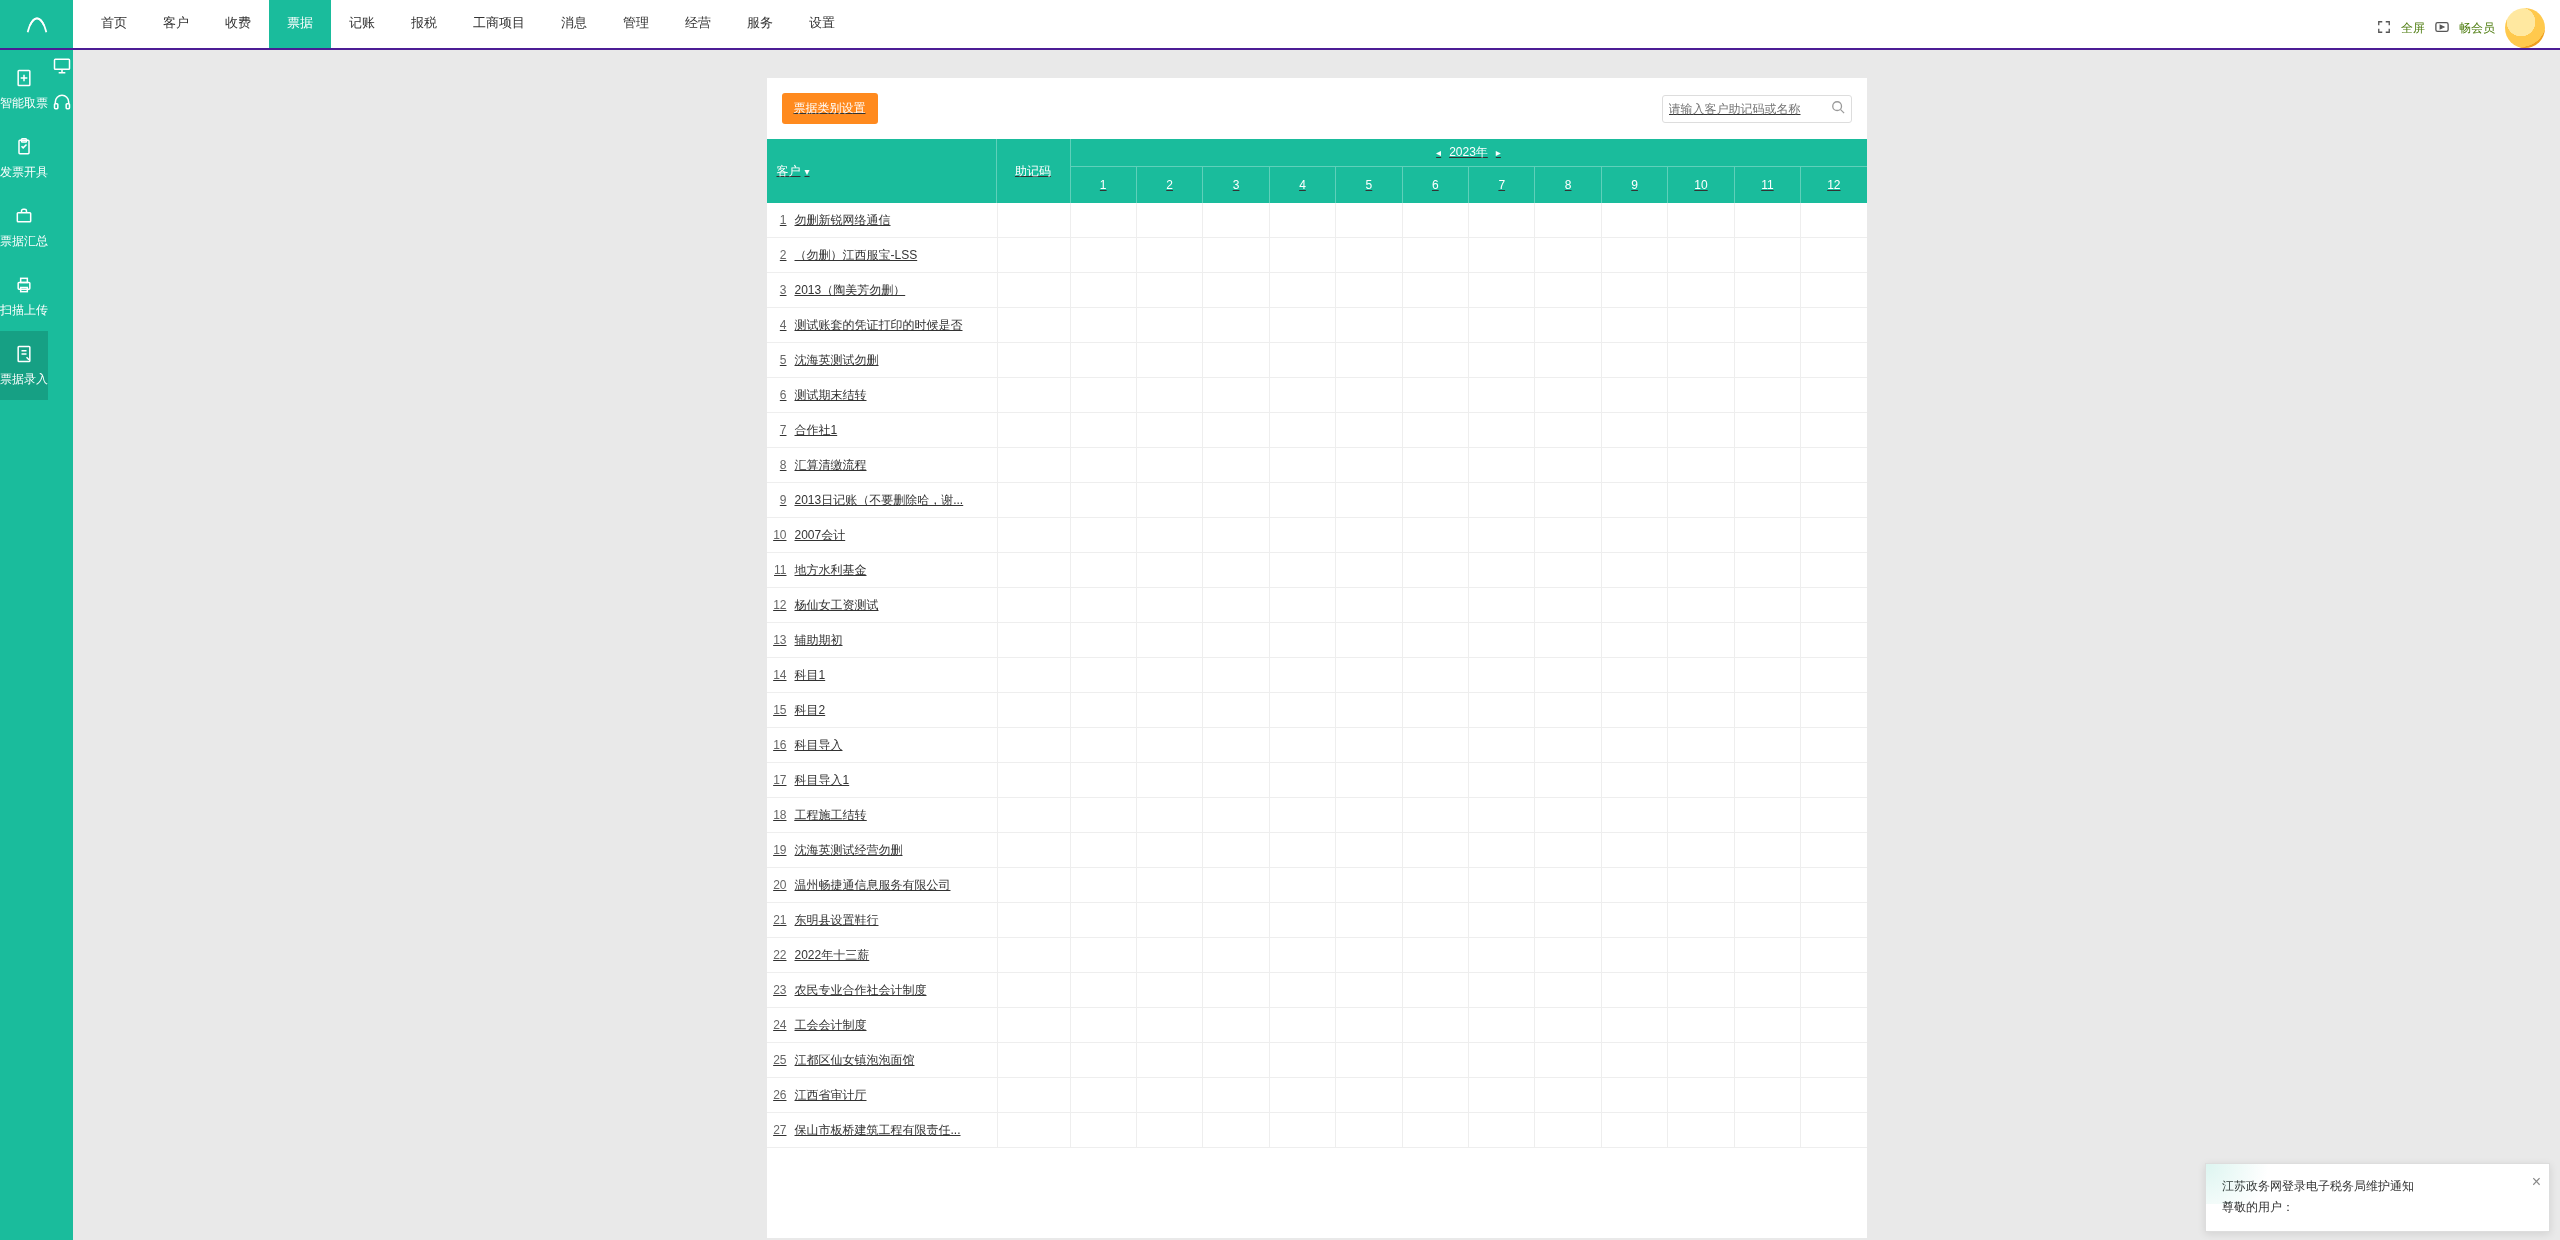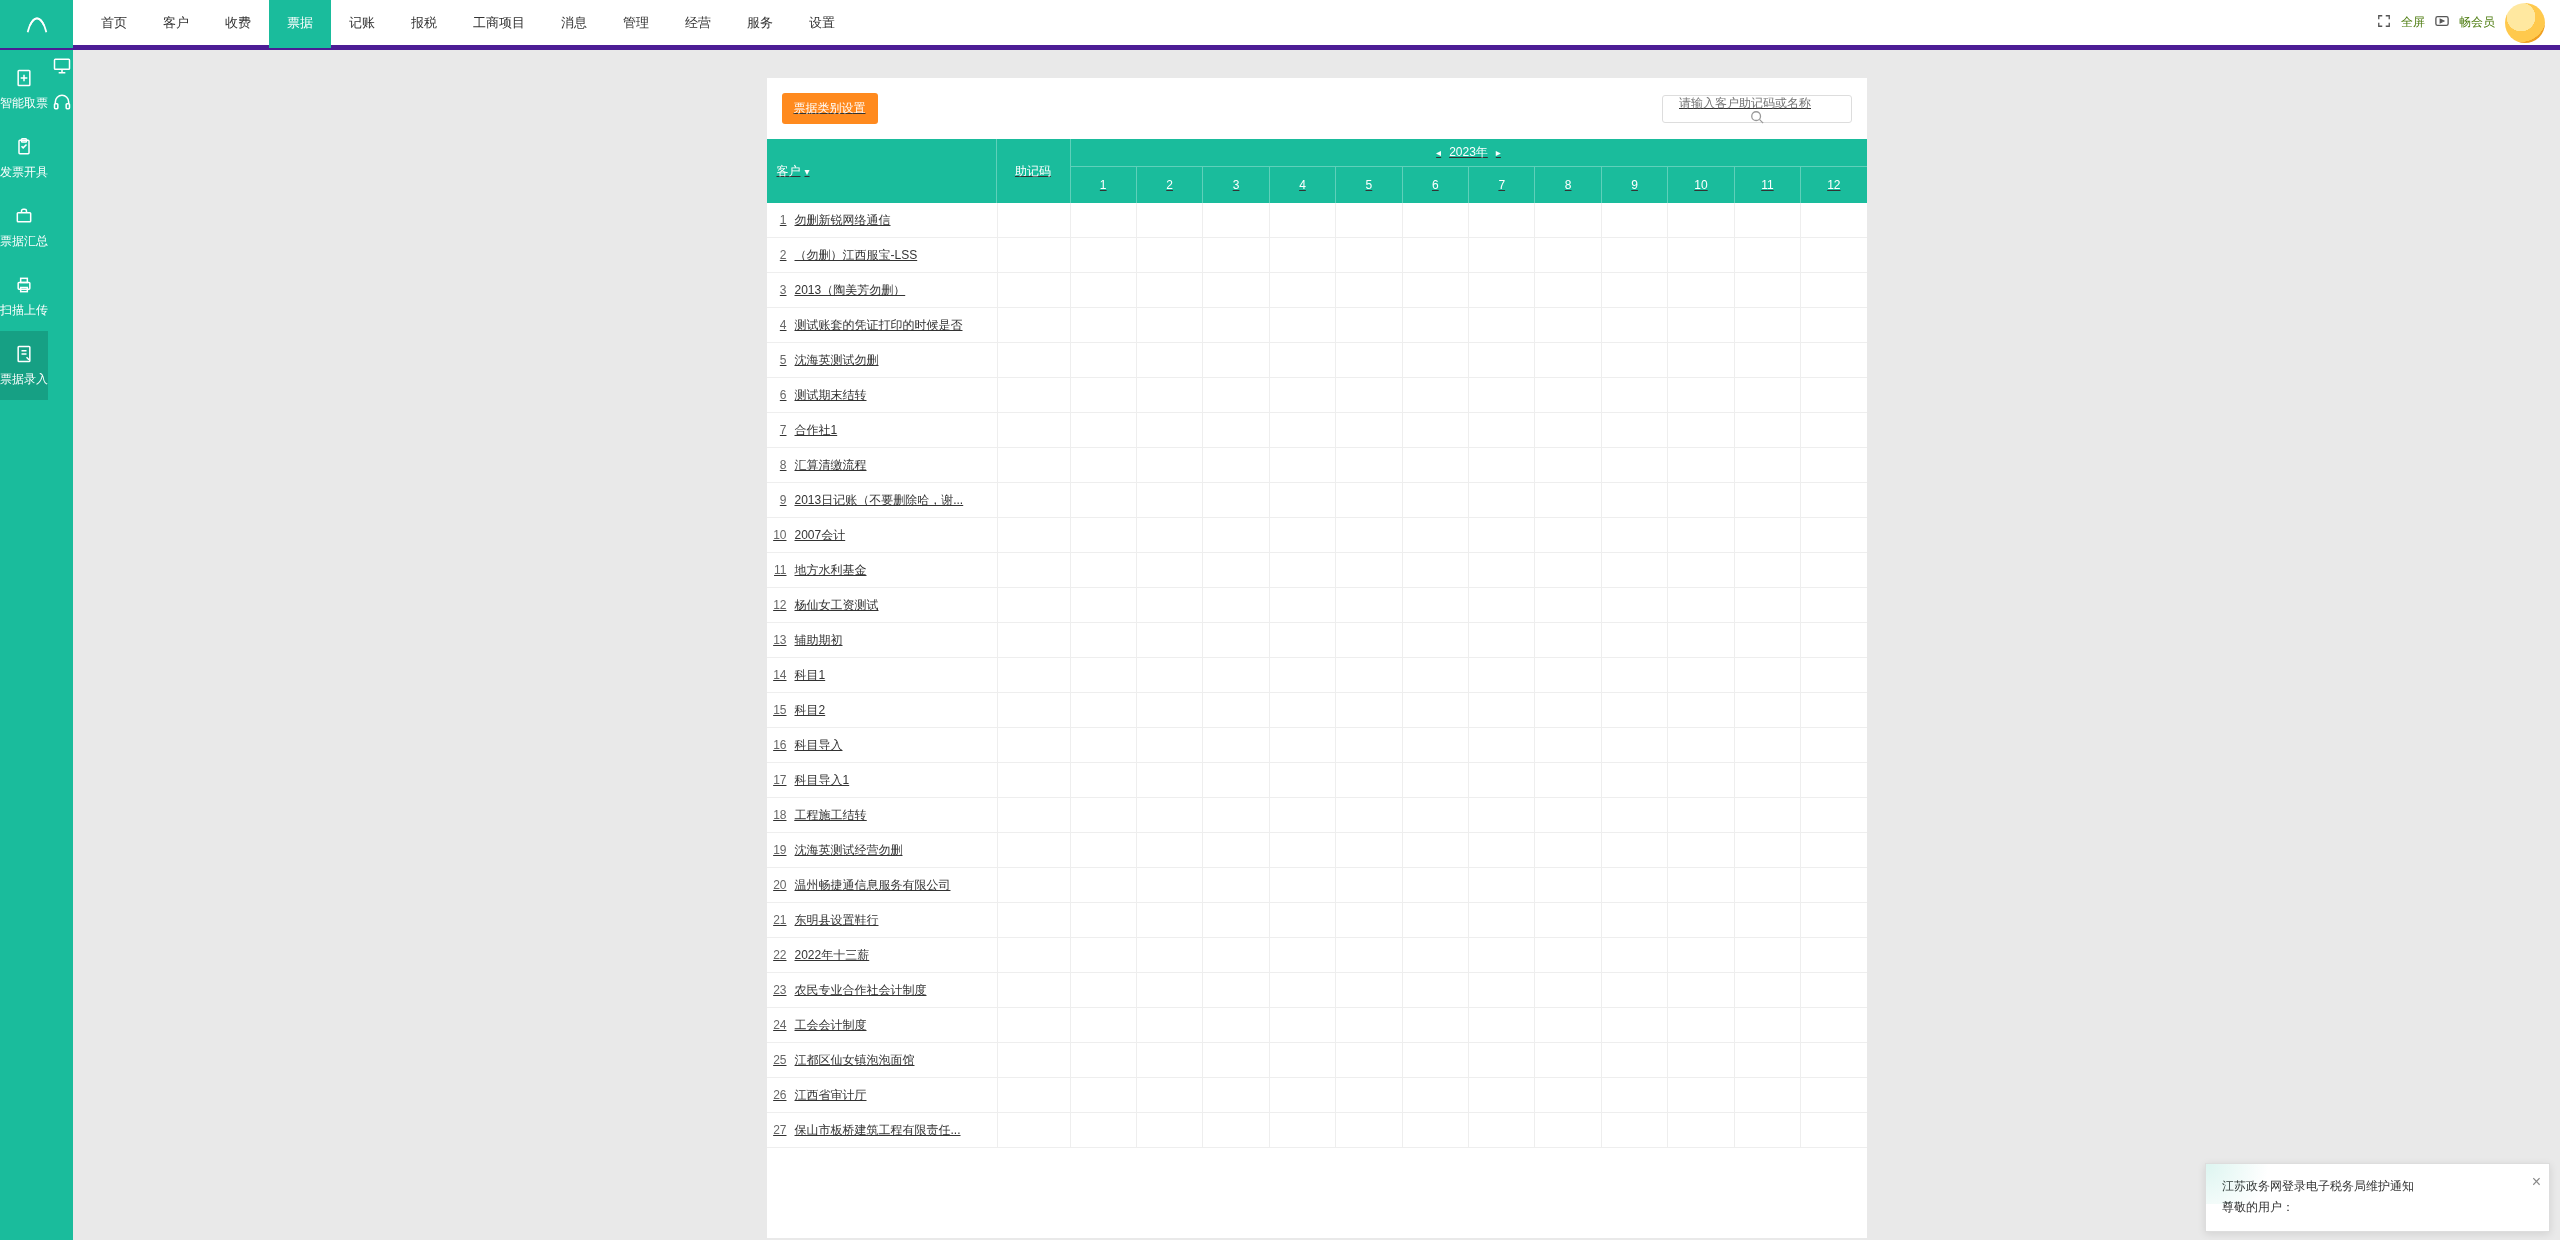--- a/index.html
+++ b/index.html
@@ -1,19 +1,19 @@
 <!DOCTYPE html>
 <html><head>
 <meta charset="utf-8">
 <style>
 * { margin: 0; padding: 0; box-sizing: border-box; }
 body { font-family: "Microsoft YaHei", Arial, sans-serif; font-size: 12px; color: #333; background: #f0f0f0; overflow: hidden; }
 .app { display: flex; flex-direction: column; height: 100vh; width: 2560px; height: 1240px; }
 
-.topbar { display: flex; align-items: center; height: 50px; background: #fff; border-bottom: 5px solid #4c1d95; position: relative; }
+.topbar { display: flex; align-items: flex-end; height: 50px; background: #fff; border-bottom: 2px solid #4c1d95; position: relative; }
 .logo { width: 73px; height: 50px; background: #1abc9c; display: flex; align-items: center; justify-content: center; }
 .logo svg { width: 28px; height: 28px; }
 .topnav { display: flex; margin-left: 10px; }
 .topnav-item { padding: 0 18px; height: 50px; display: flex; align-items: center; font-size: 13px; color: #333; cursor: pointer; }
 .topnav-item.active { background: #1abc9c; color: #fff; }
 .top-right { position: absolute; right: 15px; display: flex; align-items: center; gap: 10px; }
 .top-right-item { display: flex; align-items: center; gap: 10px; font-size: 12px; color: #4d7c0f; cursor: pointer; }
 .avatar { width: 40px; height: 40px; border-radius: 50%; background: radial-gradient(circle at 40% 35%, #ffe8a0 0 40%, #ffc94d 41% 70%, #f0a020 71% 100%); }
 
 .body { display: flex; flex: 1; }
@@ -40,21 +40,21 @@
 .btn-type-setting { background: #ff9326; }
 .btn-type-setting { background: #ff901e; }
 .btn-type-setting { background: #f4a338; }
 .btn-type-setting { background: #ff8a1e; }
 .btn-type-setting { background: #f8a541; }
 .btn-type-setting { background: #ff8a1e; }
 .btn-type-setting { background: #ff8a00; }
 .btn-type-setting { background: #fd8d1e; }
 .btn-type-setting { background: #ff8c1a; }
 #orange-btn { background: #f5a31a; background:#ff8d1c; background:#ed8b18; background:#ff8c19; background:#f5a623; }
-.search-wrap { display: flex; align-items: center; border: 1px solid #ddd; border-radius: 3px; height: 28px; width: 190px; padding: 0 6px; flex-direction: column; }
+.search-wrap { display: flex; align-items: center; border: 1px solid #ddd; border-radius: 3px; height: 28px; width: 190px; padding: 0 6px; }
 .search-wrap input { border: none; outline: none; flex: 1; font-size: 12px; color: #999; }
 .search-wrap .mag { color: #999; }
 
 .table-head { display: flex; background: #1abc9c; color: #fff; font-size: 12px; }
 .th-cust { width: 230px; display: flex; align-items: center; padding-left: 10px; border-right: 1px solid rgba(255,255,255,0.3); height: 64px; gap:4px;}
 .th-cust .sort-ico { font-size:10px; }
 .th-mnem { width: 74px; display: flex; align-items: center; justify-content: center; border-right: 1px solid rgba(255,255,255,0.3); height: 64px; }
 .th-year-wrap { flex: 1; display: flex; flex-direction: column; }
 .th-year { height: 28px; display: flex; align-items: center; justify-content: center; gap: 8px; border-bottom: 1px solid rgba(255,255,255,0.3); }
 .th-year .arrow { cursor: pointer; font-size: 10px; }

